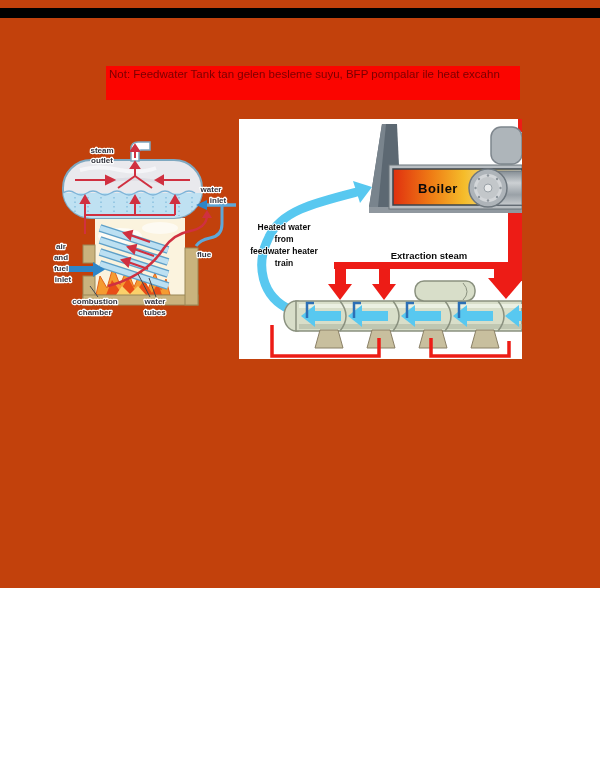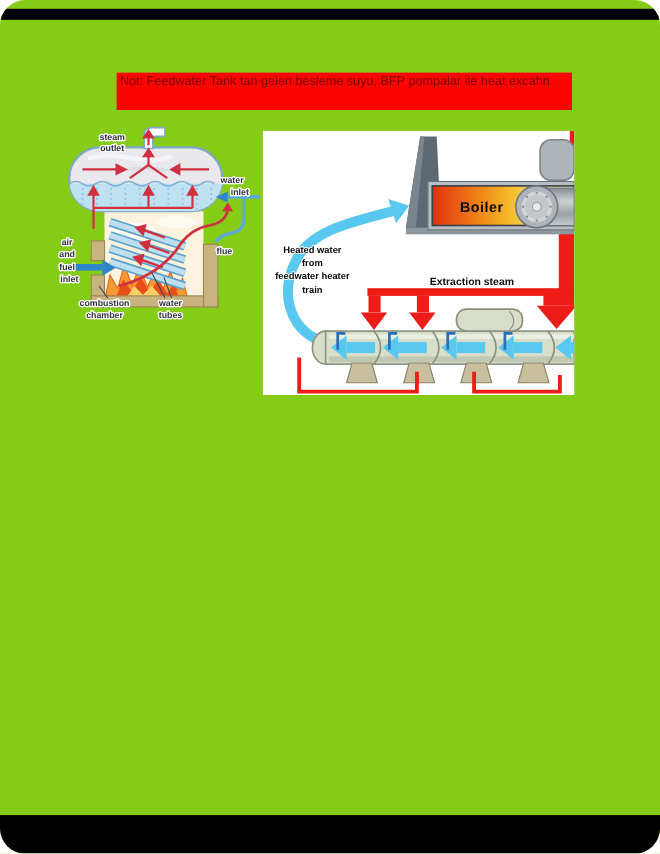--- a/index.html
+++ b/index.html
@@ -1,26 +1,26 @@
 <!DOCTYPE html>
 <html><head>
 <meta charset="utf-8">
 <style>
   html,body{margin:0;padding:0;background:#ffffff;}
-  #page{position:relative;width:600px;height:776px;background:#84cc16;overflow:hidden;
-        font-family:"Liberation Sans",sans-serif;border-radius:23px;}
+  #page{position:relative;width:600px;height:588px;background:#c2410c;overflow:hidden;
+        font-family:"Liberation Sans",sans-serif;}
   .band{position:absolute;left:0;width:600px;background:#000000;}
   #band-top{top:8px;height:10px;}
   #band-bottom{top:741px;height:35px;}
   #note{position:absolute;left:106px;top:66px;width:414px;height:34px;background:#fb0500;
         color:#7a0000;font-size:11.5px;line-height:15.5px;padding:1px 3px;box-sizing:border-box;
         overflow:hidden;}
   #note div{white-space:nowrap;overflow:hidden;}
   .fig{position:absolute;}
-  #firetube-figure{left:50px;top:110px;width:187px;height:190px;}
+  #firetube-figure{left:50px;top:136px;width:187px;height:190px;}
   #feedwater-figure{left:239px;top:119px;width:283px;height:240px;background:#ffffff;}
   svg{display:block;}
   .ftlbl{font:bold 8px "Liberation Sans",sans-serif;fill:#33343e;text-anchor:middle;
          paint-order:stroke;stroke:#ffffff;stroke-width:2.4px;stroke-linejoin:round;}
   .fwlbl{font:bold 8.5px "Liberation Sans",sans-serif;fill:#0b0b0b;text-anchor:middle;
          paint-order:stroke;stroke:#ffffff;stroke-width:1.6px;stroke-linejoin:round;}
   .fwlbl-big{font:bold 9.5px "Liberation Sans",sans-serif;fill:#0b0b0b;text-anchor:middle;}
   .boilerlbl{font:bold 13px "Liberation Sans",sans-serif;fill:#0a0a0a;text-anchor:middle;letter-spacing:.5px;}
 </style>
 </head>

